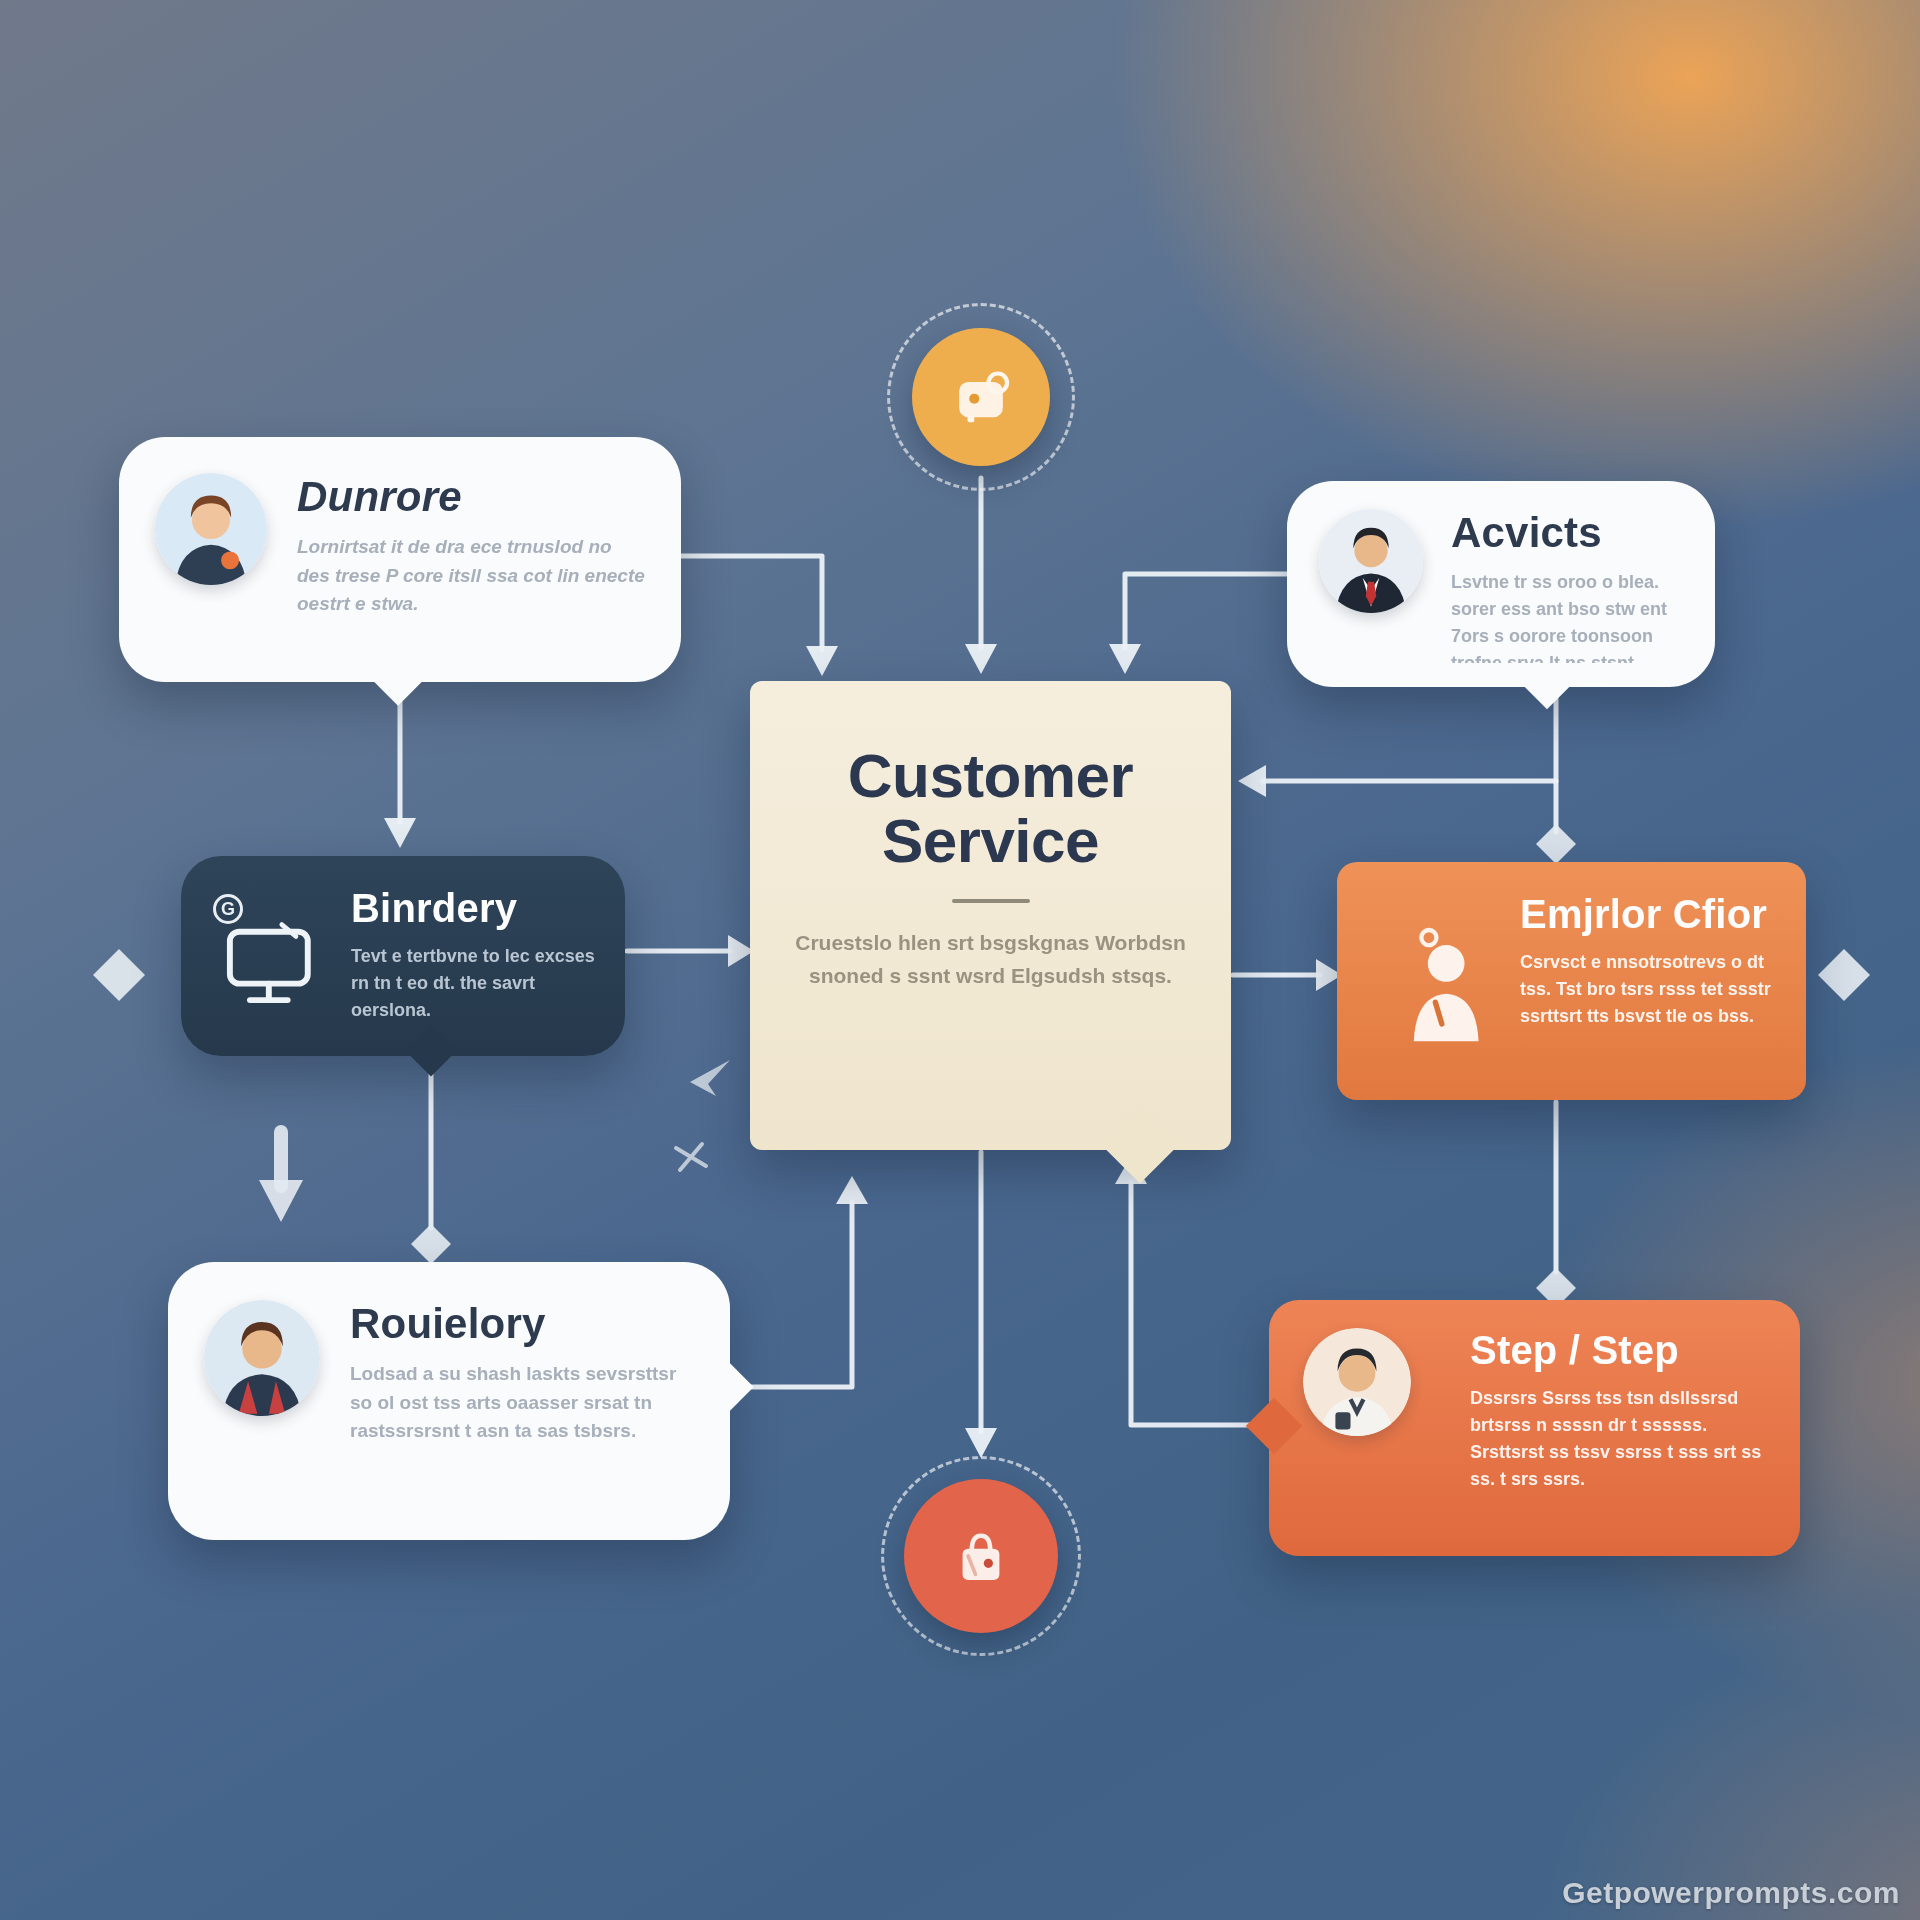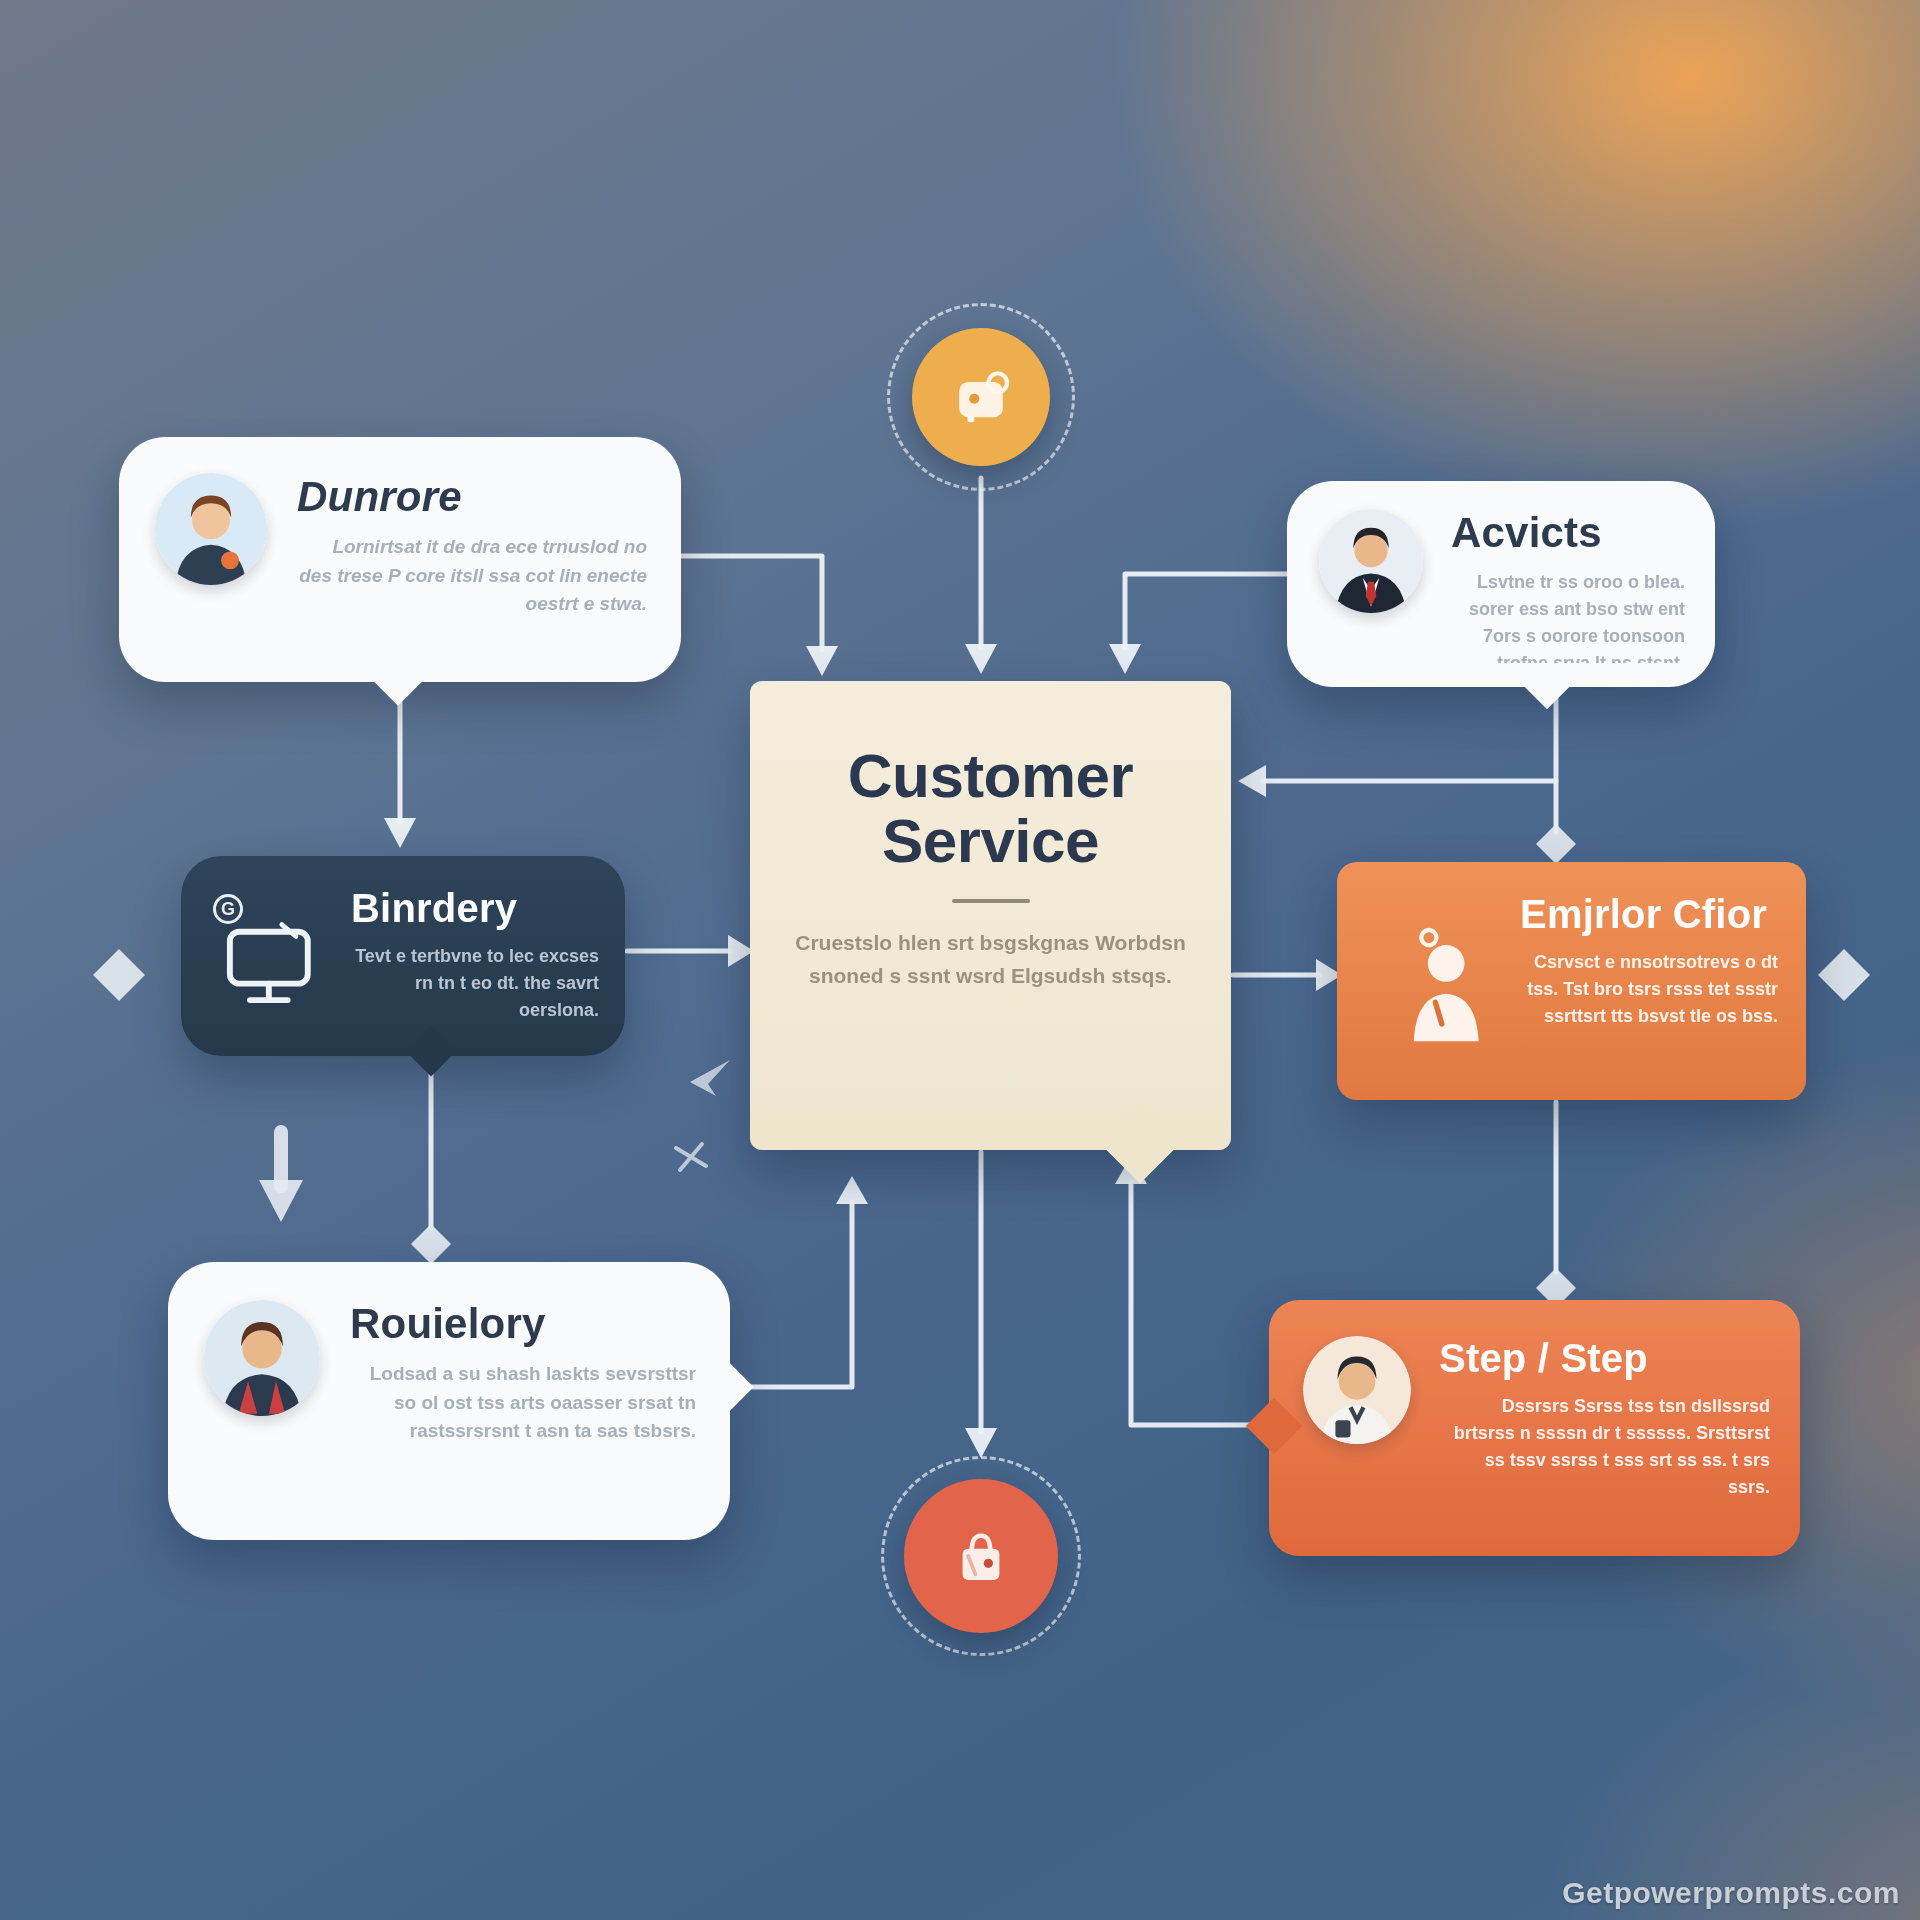--- a/index.html
+++ b/index.html
@@ -22,21 +22,21 @@
   .card-center{background:linear-gradient(180deg,#f5eedd,#efe5cd);border-radius:12px;}
   .tail{position:absolute;transform:rotate(45deg);z-index:-1;}
   .tail-white{background:#fafbfc;}
   .tail-cream{background:#efe5cd;}
   .tail-dark{background:#26394c;}
   .tail-orange{background:#df693d;}
   .row{display:flex;align-items:flex-start;height:100%;}
   .avatar{flex:0 0 auto;border-radius:50%;overflow:hidden;box-shadow:0 6px 14px rgba(20,35,55,0.18);}
   .texts{flex:1 1 auto;min-width:0;overflow:hidden;height:100%;}
   .card-title{font-weight:700;color:#2e3a4e;font-size:42px;letter-spacing:0.2px;margin-bottom:12px;}
-  .card-body{font-size:19px;line-height:1.5;color:#a6afba;font-weight:600;text-align:right;}
+  .card-body{font-size:19px;line-height:1.5;color:#a6afba;font-weight:600;}
   .card-dark .card-title,.card-orange1 .card-title,.card-orange2 .card-title{color:#fdfdfd;font-size:40px;}
   .card-dark .card-body{color:#b9c5d2;font-size:18px;}
   .card-orange1 .card-body,.card-orange2 .card-body{color:rgba(255,255,255,0.9);font-size:18px;}
   .center-title{font-size:62px;font-weight:800;color:#2c3850;text-align:center;line-height:1.05;letter-spacing:-0.5px;}
   .center-divider{width:78px;height:4px;border-radius:2px;background:#8f897a;margin:26px auto 24px auto;}
   .center-body{width:406px;margin:0 auto;text-align:center;font-size:21px;line-height:1.55;color:#9b9180;font-weight:600;}
   .node-ring{position:absolute;z-index:2;border:3px dashed rgba(255,255,255,0.62);border-radius:50%;}
   .node-circle{position:absolute;border-radius:50%;box-shadow:0 14px 30px rgba(15,30,50,0.30);
     display:flex;align-items:center;justify-content:center;}
   .g-badge{position:absolute;left:2px;top:-6px;width:30px;height:30px;border:3px solid #e8eef4;border-radius:50%;
@@ -217,21 +217,21 @@
       </div>
       <div class="texts" style="padding-left:30px;">
         <div class="card-title">Rouielory</div>
         <div class="card-body">Lodsad a su shash laskts sevsrsttsr so ol ost tss arts oaasser srsat tn rastssrsrsnt t asn ta sas tsbsrs.</div>
       </div>
     </div>
   </div>
 
   <div class="card card-orange2" style="left:1269px;top:1300px;width:531px;height:256px;">
     <div class="tail tail-orange" style="left:-15px;top:106px;width:40px;height:40px;"></div>
-    <div class="row" style="padding:36px 30px 26px 34px;">
+    <div class="row" style="padding:28px 30px 26px 34px;gap:31px;">
       <div class="avatar" style="width:108px;height:108px;">
         <svg width="108" height="108" viewBox="0 0 100 100">
           <circle cx="50" cy="50" r="50" fill="#f5e7d9"></circle>
           <path d="M16 100 Q20 66 50 64 Q80 66 84 100 Z" fill="#f4f3f0"></path>
           <path d="M44 66 L50 78 L56 66" fill="none" stroke="#3a4450" stroke-width="4"></path>
           <rect x="30" y="78" width="14" height="16" rx="3" fill="#3a4450"></rect>
           <circle cx="50" cy="42" r="17" fill="#e8b88a"></circle>
           <path d="M32 40 Q32 19 50 19 Q68 19 68 40 Q63 25 50 25 Q37 25 32 40 Z" fill="#262a2e"></path>
         </svg>
       </div>

